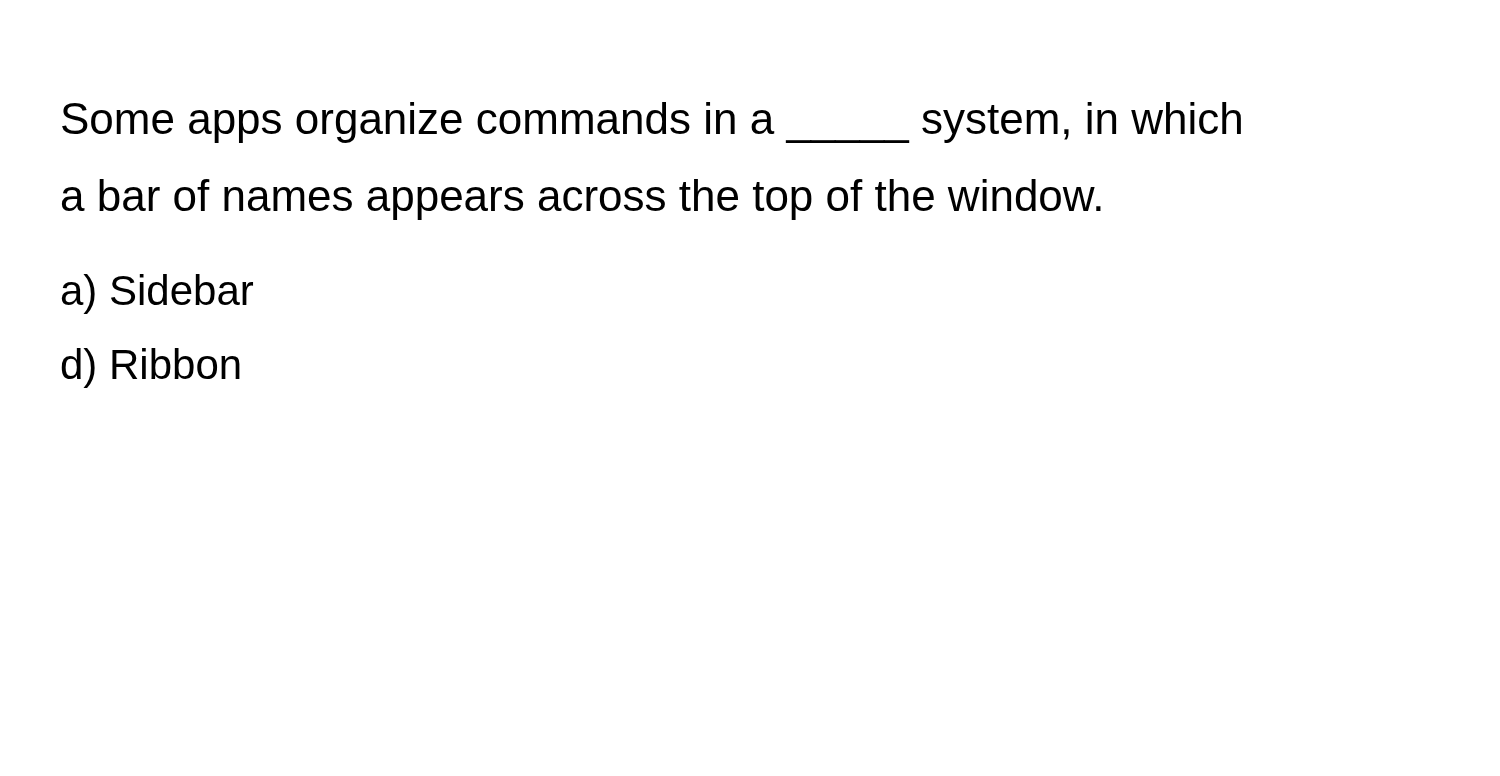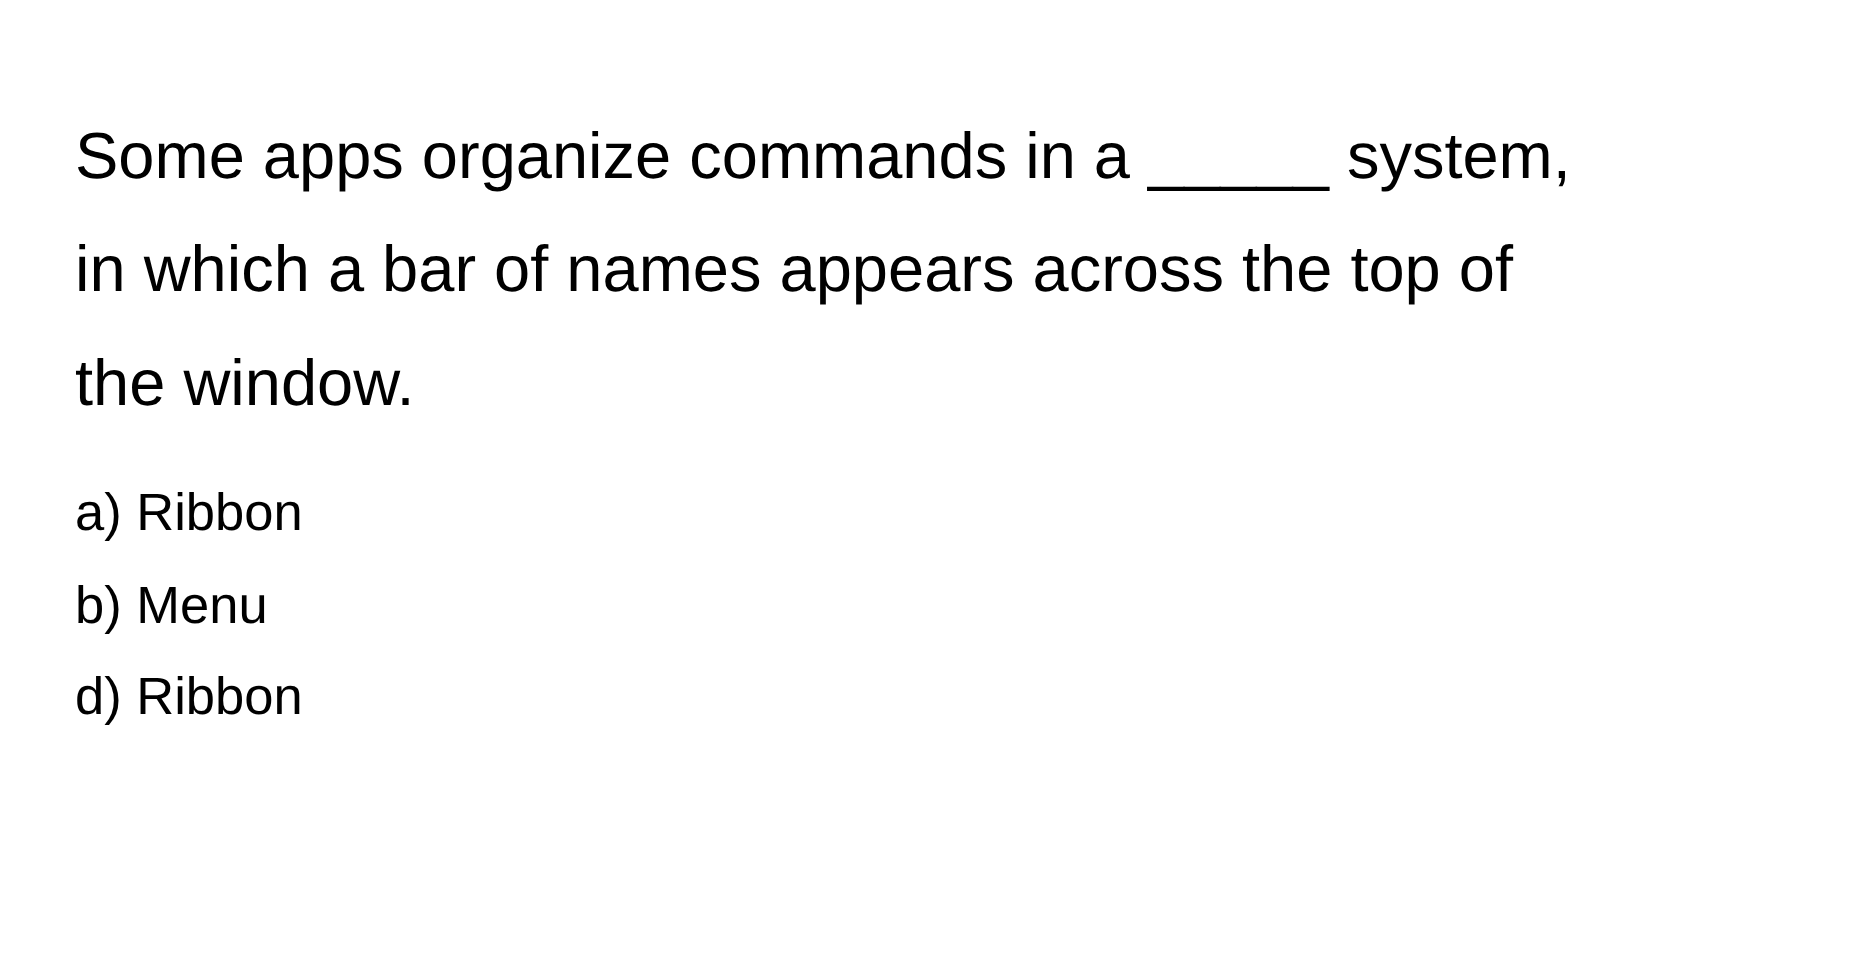--- a/index.html
+++ b/index.html
@@ -8,21 +8,21 @@
       box-sizing: border-box;
     }
     body {
       width: 1500px;
       height: 776px;
       background: #ffffff;
       font-family: -apple-system, BlinkMacSystemFont, "Segoe UI", Helvetica, Arial, sans-serif;
       padding: 80px 60px;
     }
     .question-text {
-      font-size: 52px;
+      font-size: 44px;
       line-height: 1.75;
       color: #000000;
       margin-bottom: 20px;
       max-width: 1200px;
     }
     .options {
       display: flex;
       flex-direction: column;
     }
     .option {
@@ -30,16 +30,15 @@
       line-height: 1.75;
       color: #000000;
     }
   </style>
 </head>
 <body>
 
 <div class="question-text">Some apps organize commands in a _____ system, in which a bar of names appears across the top of the window.</div>
 
 <div class="options">
-  <div class="option">a) Ribbon</div>
-  <div class="option">b) Menu</div>
+  <div class="option">a) Sidebar</div>
   <div class="option">d) Ribbon</div>
 </div>
 
 </body></html>

